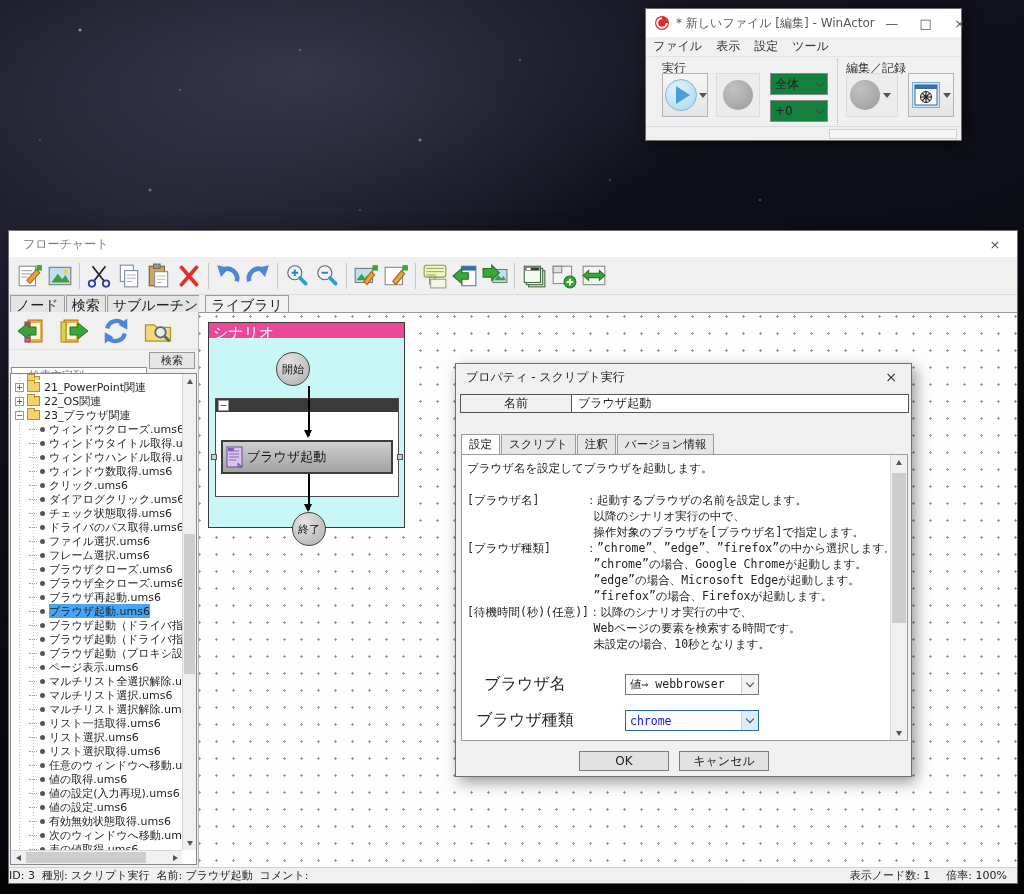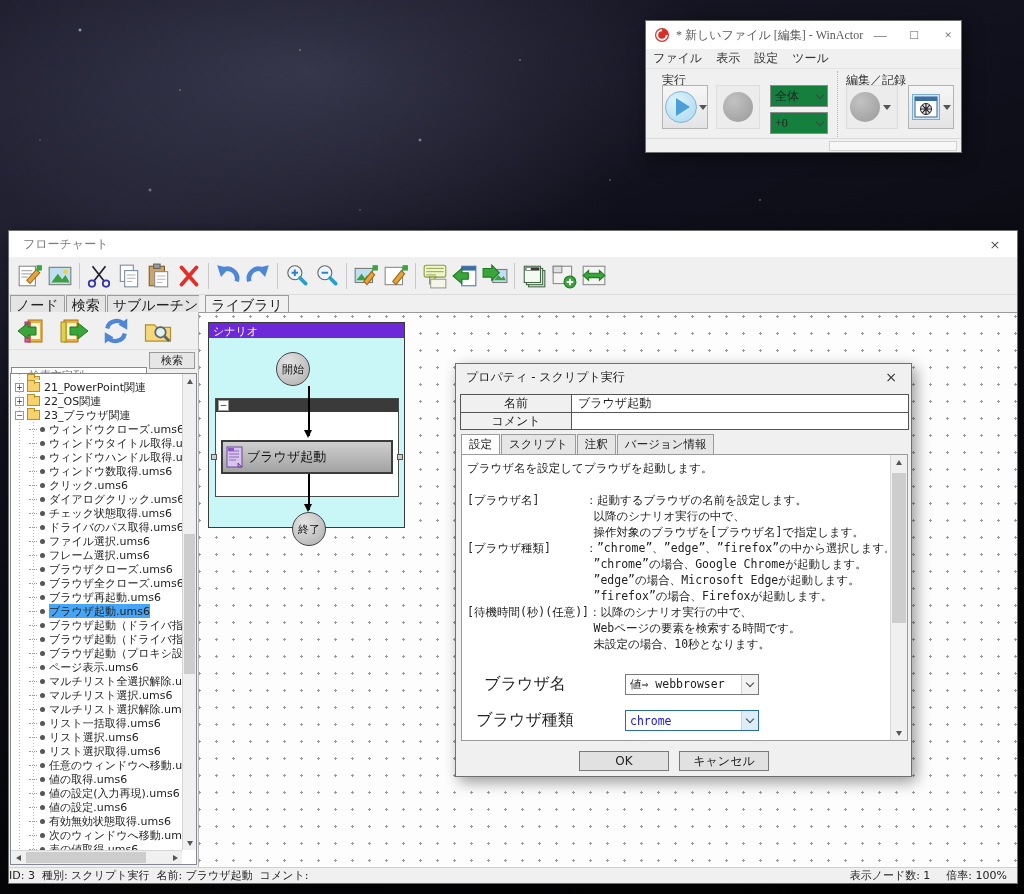--- a/index.html
+++ b/index.html
@@ -73,21 +73,21 @@
   #canvas { flex:1; position:relative; background:#f0f0f0; }
   #canvas-tabstrip { height:17px; display:flex; padding-left:10px; }
   .ctab { padding:1px 8px 0; font-size:11px; border:1px solid #9b9b9b; border-bottom:none; background:#fdfdfd; }
   #canvas-body { position:absolute; left:0; top:17px; right:0; bottom:0; background:#fdfdfd; border-top:1px solid #9b9b9b;
     background-image:radial-gradient(circle,#9a9a9a 1px,rgba(0,0,0,0) 1.3px); background-size:17px 17px; background-position:9px 12px; }
   #fc-status { position:absolute; left:0; right:0; bottom:0; height:16px; background:#f0f0f0; border-top:1px solid #d0d0d0; display:flex; align-items:center; font-size:11px; }
   #fc-status .left { white-space:pre; }
   #fc-status .right { margin-left:auto; padding-right:10px; display:flex; gap:16px; white-space:pre; }
   
   #scenario { position:absolute; left:208px; top:322px; width:197px; height:206px; border:1px solid #3a3a3a; z-index:3; background:#c9f6f6; }
-  #scenario-header { height:15px; background:#6d28d9; color:#fff; font-size:11px; padding:1px 4px; }
+  #scenario-header { height:15px; background:#ec4899; color:#fff; font-size:15px; padding:1px 4px; }
   .fc-circle { position:absolute; width:34px; height:34px; border-radius:50%; border:1.5px solid #444;
     background:radial-gradient(circle at 35% 30%, #e4e4e4, #adadad); display:flex; align-items:center; justify-content:center; font-size:11px; color:#111; z-index:4; }
   .vline { position:absolute; width:1.5px; background:#000; left:99px; z-index:3; }
   .ahead { position:absolute; left:95px; width:0; height:0; border-left:4.5px solid transparent; border-right:4.5px solid transparent; border-top:8px solid #000; z-index:4; }
   #groupbox { position:absolute; left:6px; top:60px; width:184px; height:99px; border:1px solid #4a4a4a; background:#fff; }
   #groupbox-header { height:13px; background:#3a3a3a; display:flex; align-items:center; padding-left:2px; }
   #group-minus { width:11px; height:11px; background:#fff; border:1px solid #999; font-size:9px; line-height:9px; text-align:center; color:#222; }
   #fc-node { position:absolute; left:12px; top:102px; width:172px; height:34px; background:linear-gradient(#cfcfcf,#a2a2a2);
     border:2px solid #3c3c3c; display:flex; align-items:center; z-index:5; }
   #fc-node .nlabel { font-size:13px; color:#111; margin-left:3px; }
@@ -112,21 +112,21 @@
   .fcombo .arr { margin-left:auto; width:17px; height:100%; display:flex; align-items:center; justify-content:center; background:#f2f2f2; border-left:1px solid #d0d0d0; }
   #dlg-scroll { position:absolute; right:0; top:0; bottom:0; width:17px; background:#f0f0f0; border-left:1px solid #d9d9d9; }
   .dlg-btn { position:absolute; width:90px; height:20px; background:#e1e1e1; border:1px solid #7a7a7a; font-size:12px; display:flex; align-items:center; justify-content:center; }
   svg { display:block; }
 </style>
 </head>
 <body>
 
 <div id="page">
 
-  <div class="win" id="mini-win" style="left:645px; top:20px; width:317px; height:133px;font-family:Liberation Serif, serif;">
+  <div class="win" id="mini-win" style="left:645px; top:8px; width:317px; height:133px;">
     <div class="titlebar">
       <span style="margin:0 6px 0 8px;">
         <svg width="16" height="16" viewBox="0 0 16 16">
             <circle cx="8" cy="8" r="7" fill="#d83028"></circle>
             <path d="M8 3.2 A4.8 4.8 0 1 0 12.8 8" stroke="#fff" stroke-width="2" fill="none"></path>
           </svg>
       </span>
       <span class="title-text">* 新しいファイル [編集] - WinActor</span>
       <span style="margin-left:auto; display:flex;">
         <span class="wc">—</span>
@@ -637,24 +637,20 @@
   <div id="dlg">
     <div id="dlg-title">
       <span>プロパティ - スクリプト実行</span>
       <span id="dlg-close">×</span>
     </div>
     <div id="dlg-table">
       <div class="dlg-row">
         <span class="dlg-cell-label">名前</span>
         <span class="dlg-cell-value">ブラウザ起動</span>
       </div>
-      <div class="dlg-row">
-        <span class="dlg-cell-label">コメント</span>
-        <span class="dlg-cell-value"></span>
-      </div>
     </div>
     <div id="dlg-tabs">
       <span class="dtab active">設定</span>
         <span class="dtab ">スクリプト</span>
         <span class="dtab ">注釈</span>
         <span class="dtab ">バージョン情報</span>
     </div>
     <div id="dlg-content">
       <div id="dlg-desc">ブラウザ名を設定してブラウザを起動します。
 

